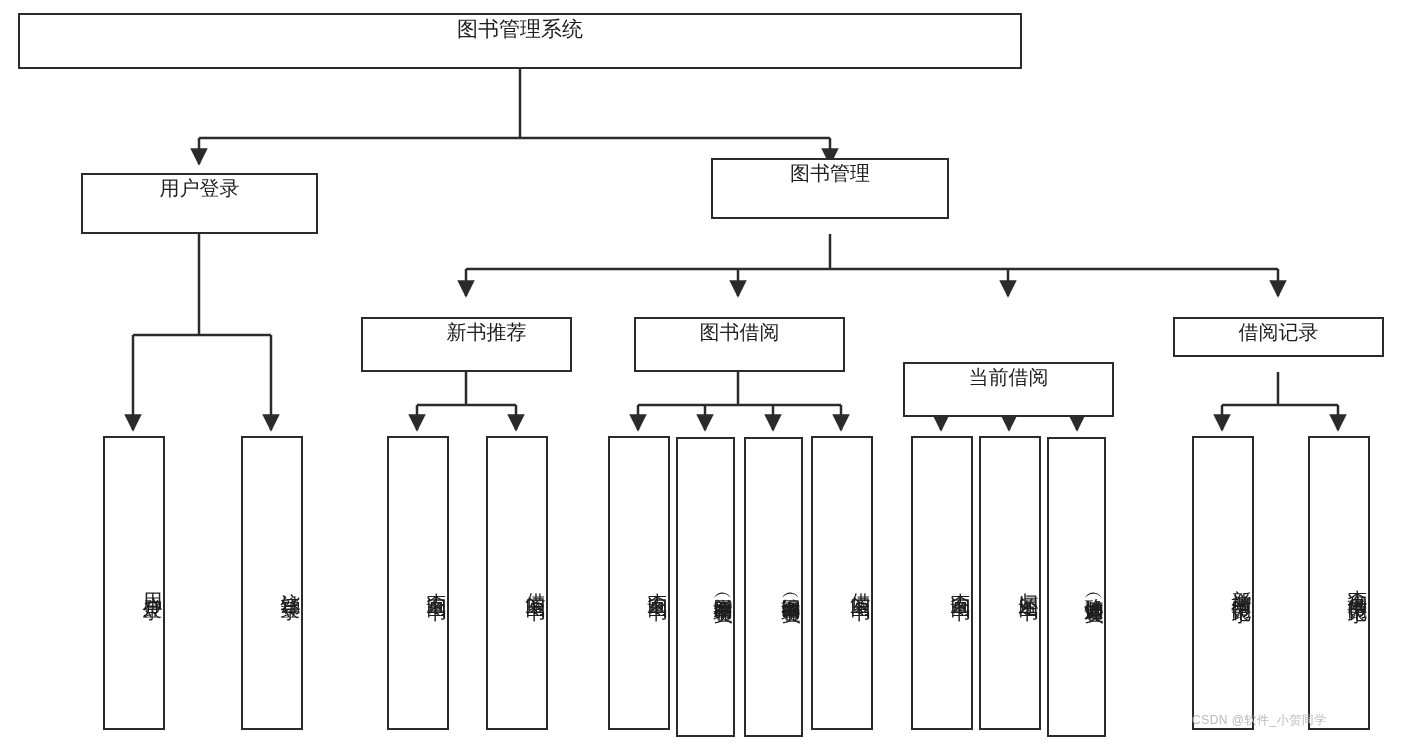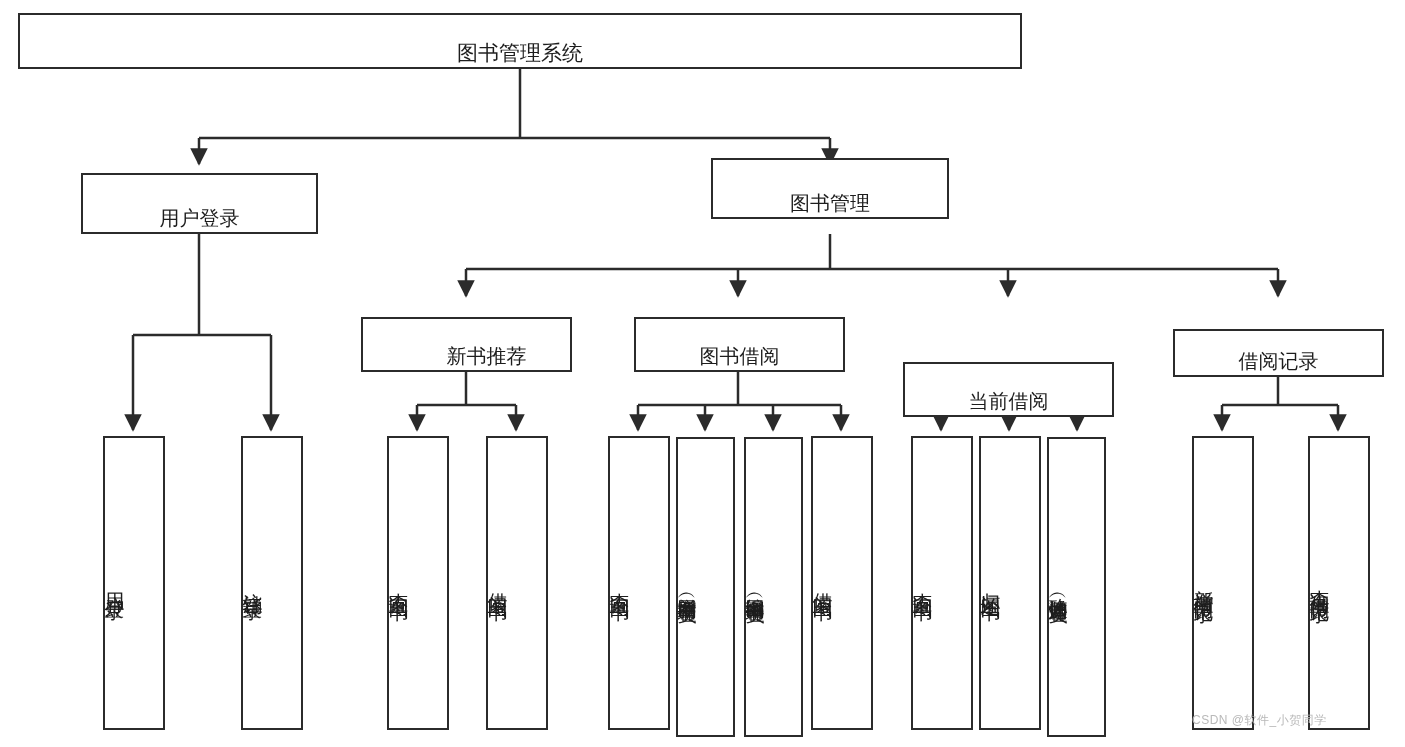--- a/index.html
+++ b/index.html
@@ -25,21 +25,21 @@
     width: 1405px;
     height: 747px;
     pointer-events: none;
   }
   .node {
     position: absolute;
     box-sizing: border-box;
     border: 2px solid #2b2b2b;
     background: #ffffff;
     display: flex;
-    align-items: flex-end;
+    align-items: flex-start;
     justify-content: center;
     color: #1d1d1d;
     z-index: 2;
   }
   .node.root {
     font-size: 21px;
   }
   .node.lvl1 {
     font-size: 20px;
   }
@@ -136,21 +136,21 @@
 
   <div class="node lvl1" style="left:361px; top:317px; width:211px; height:55px;padding-left:40px;">
     <span>新书推荐</span>
   </div>
   <div class="node lvl1" style="left:634px; top:317px; width:211px; height:55px;">
     <span>图书借阅</span>
   </div>
   <div class="node lvl1" style="left:903px; top:317px; width:211px; height:55px;margin-top:45px;">
     <span>当前借阅</span>
   </div>
-  <div class="node lvl1" style="left:1173px; top:317px; width:211px; height:48px;margin-top:12px;">
+  <div class="node lvl1" style="left:1173px; top:317px; width:211px; height:40px;">
     <span>借阅记录</span>
   </div>
 
   <div class="node leaf" style="left:103px; top:436px; width:62px; height:294px;">
     <span>用户登录</span>
   </div>
   <div class="node leaf" style="left:241px; top:436px; width:62px; height:294px;">
     <span>注销登录</span>
   </div>
 

